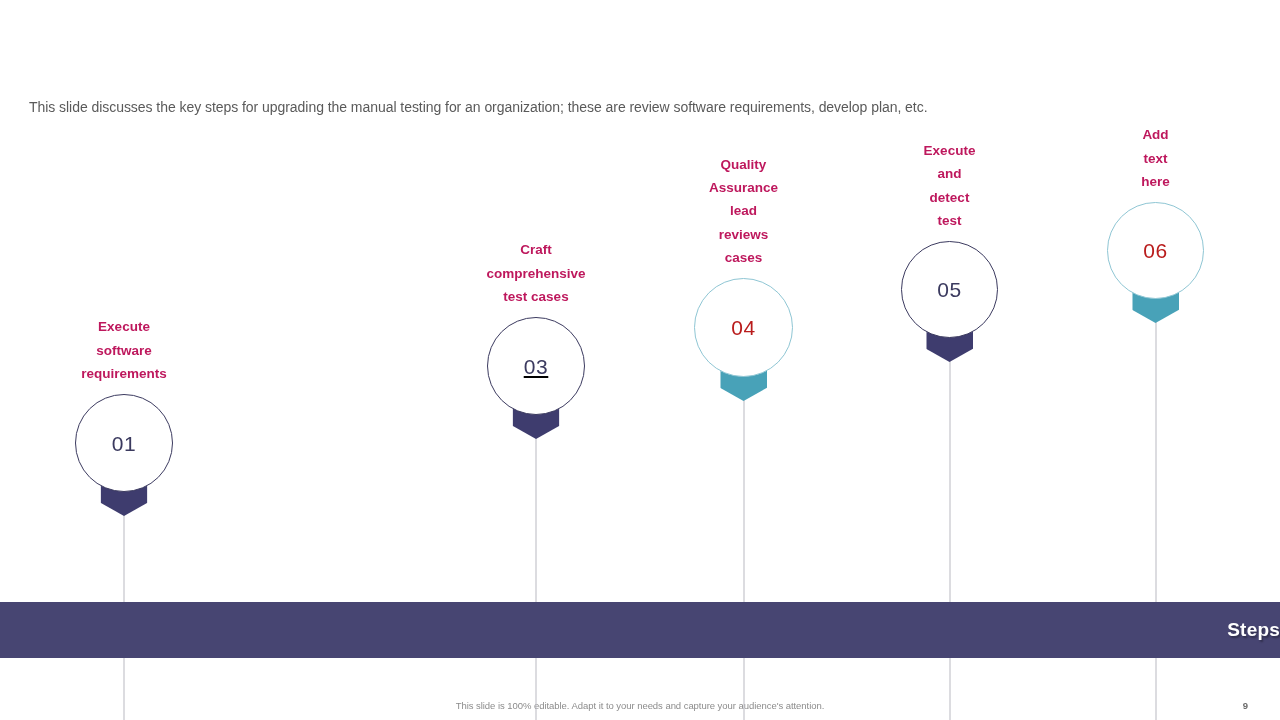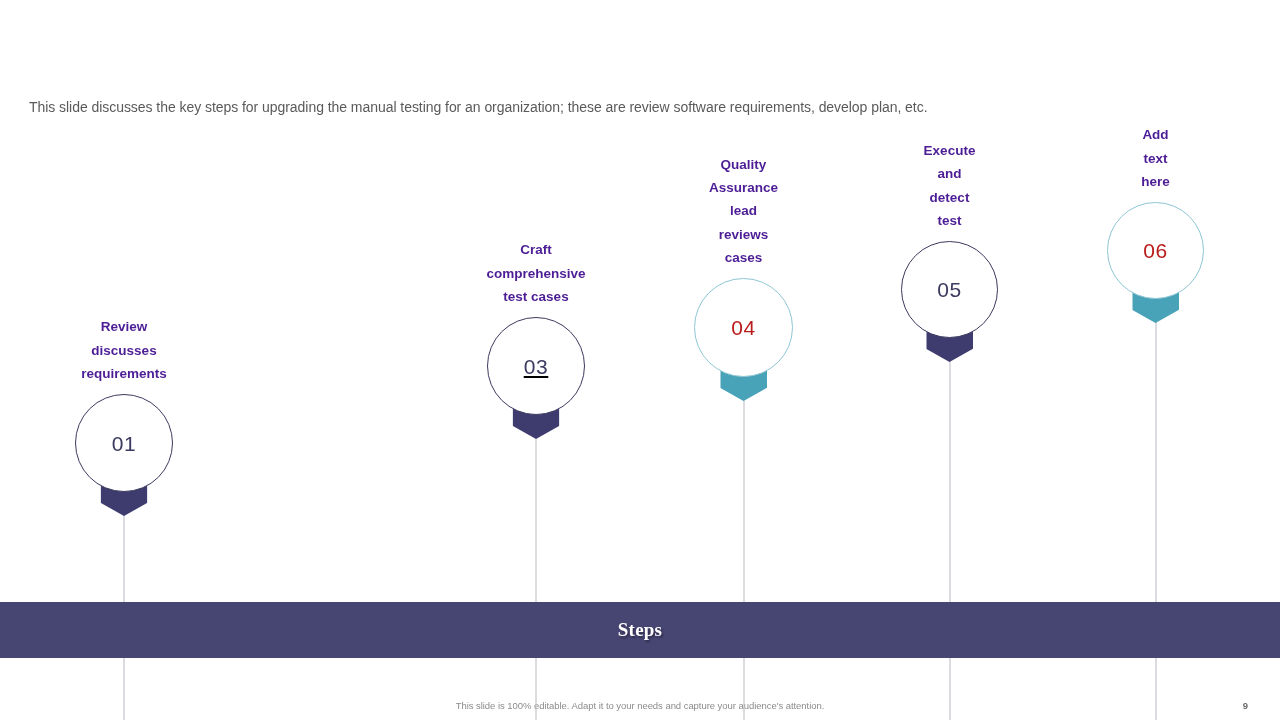--- a/index.html
+++ b/index.html
@@ -20,21 +20,21 @@
   #page-subtitle{
     position:absolute;left:29px;top:99px;
     font-size:14px;color:#5a5a5a;letter-spacing:-0.05px;white-space:nowrap;
   }
 
   
   .node{position:absolute;}
   .node-label{
     position:absolute;left:50%;transform:translateX(-50%);
     bottom:100%;margin-bottom:9px;
-    font-size:13.5px;font-weight:bold;color:#4c1d95;
+    font-size:13.5px;font-weight:bold;color:#be185d;
     line-height:1.72;text-align:center;white-space:pre-line;
   }
   .circle{
     position:relative;border-radius:50%;background:#ffffff;
     box-sizing:border-box;display:flex;align-items:center;justify-content:center;
     z-index:3;
   }
   .circle-num{
     font-size:21px;font-weight:normal;letter-spacing:0.6px;line-height:1;
   }
@@ -54,21 +54,21 @@
   .navy .tail{background:#3e3c6e;}
   
   .teal .circle{border:1.2px solid #8fc6d4;}
   .teal .circle-num{color:#b91c1c;}
   .teal .tail{background:#48a2b8;}
 
   
   #steps-bar{
     position:absolute;left:0;right:0;top:602px;height:56px;
     background:#474572;z-index:5;
-    display:flex;align-items:center;justify-content:center;font-family:Liberation Serif, serif;
+    display:flex;align-items:center;justify-content:flex-end;
   }
   #steps-bar-label{
     font-size:19px;font-weight:bold;color:#ffffff;letter-spacing:0.2px;
     text-shadow:1.5px 1.5px 2px rgba(0,0,0,0.35);
   }
 
   
   #footer-note{
     position:absolute;left:0;right:0;top:700px;text-align:center;
     font-size:9.5px;color:#8c8c8c;letter-spacing:-0.05px;
@@ -79,21 +79,21 @@
   }
 </style>
 </head>
 <body>
 
 <div class="slide">
 
   <div id="page-subtitle">This slide discusses the key steps for upgrading the manual testing for an organization; these are review software requirements, develop plan, etc.</div>
 
   <div class="node navy" style="left:75px;top:394px;width:98px;">
-    <div class="node-label">Review discusses
+    <div class="node-label">Execute software
 requirements</div>
     <div class="circle" style="width:98px;height:98px;align-items:center;">
       <span class="circle-num">01</span>
     </div>
     <div class="tail" style="top:87px;"></div>
     <div class="stem" style="top:118px;height:487px;"></div>
 
   </div>
 
 

